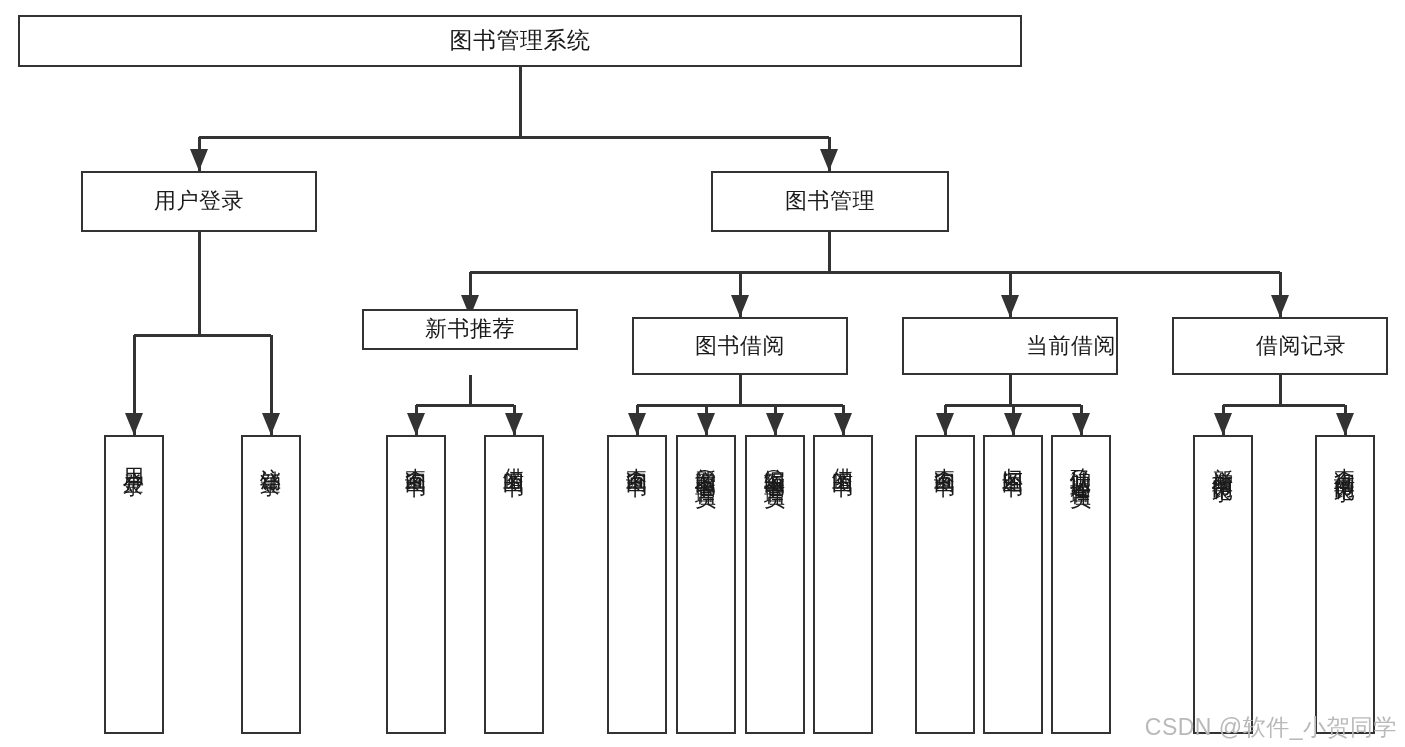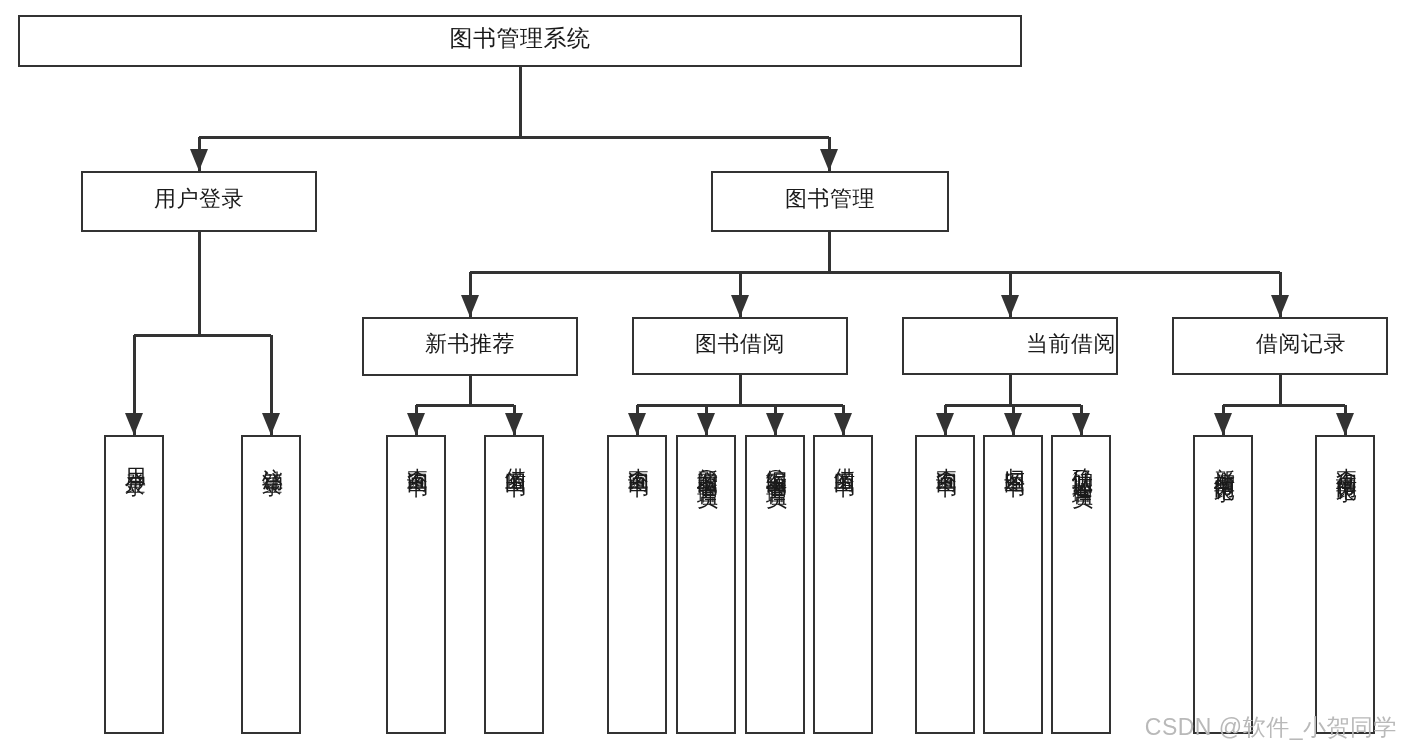--- a/index.html
+++ b/index.html
@@ -26,21 +26,21 @@
     box-sizing: border-box;
     background: #ffffff;
     border: 2px solid #333333;
     display: flex;
     align-items: center;
     justify-content: center;
     overflow: hidden;
   }
   .node-label {
     color: #1a1a1a;
-    font-family: Liberation Mono, monospace;
+    font-family: Liberation Sans, sans-serif;
     line-height: 1.12;
     text-align: center;
     white-space: pre;
   }
   .node-box.horizontal .node-label {
     font-size: 22px;
     letter-spacing: 0.5px;
   }
   .node-box.root .node-label {
     font-size: 23px;
@@ -136,21 +136,21 @@
   <div id="node-layer">
       <div class="node-box horizontal root" style="left: 18px; top: 15px; width: 1004px; height: 52px; border-color: rgb(51, 51, 51); background: rgb(255, 255, 255);">
         <span class="node-label" style="color: rgb(26, 26, 26);">图书管理系统</span>
       </div>
       <div class="node-box horizontal" style="left: 81px; top: 171px; width: 236px; height: 61px; border-color: rgb(51, 51, 51); background: rgb(255, 255, 255);">
         <span class="node-label" style="color: rgb(26, 26, 26);">用户登录</span>
       </div>
       <div class="node-box horizontal" style="left: 711px; top: 171px; width: 238px; height: 61px; border-color: rgb(51, 51, 51); background: rgb(255, 255, 255);">
         <span class="node-label" style="color: rgb(26, 26, 26);">图书管理</span>
       </div>
-      <div class="node-box horizontal" style="left: 362px; top: 317px; width: 216px; height: 59px; border-color: rgb(51, 51, 51); background: rgb(255, 255, 255);">
+      <div class="node-box horizontal" style="left: 362px; top: 309px; width: 216px; height: 41px; border-color: rgb(51, 51, 51); background: rgb(255, 255, 255);">
         <span class="node-label" style="color: rgb(26, 26, 26);">新书推荐</span>
       </div>
       <div class="node-box horizontal" style="left: 632px; top: 317px; width: 216px; height: 58px; border-color: rgb(51, 51, 51); background: rgb(255, 255, 255);">
         <span class="node-label" style="color: rgb(26, 26, 26);">图书借阅</span>
       </div>
       <div class="node-box horizontal" style="left: 902px; top: 317px; width: 216px; height: 58px; border-color: rgb(51, 51, 51); background: rgb(255, 255, 255); justify-content: flex-end;">
         <span class="node-label" style="color: rgb(26, 26, 26);">当前借阅</span>
       </div>
       <div class="node-box horizontal" style="left: 1172px; top: 317px; width: 216px; height: 58px; border-color: rgb(51, 51, 51); background: rgb(255, 255, 255); padding-left: 42px;">
         <span class="node-label" style="color: rgb(26, 26, 26);">借阅记录</span>

